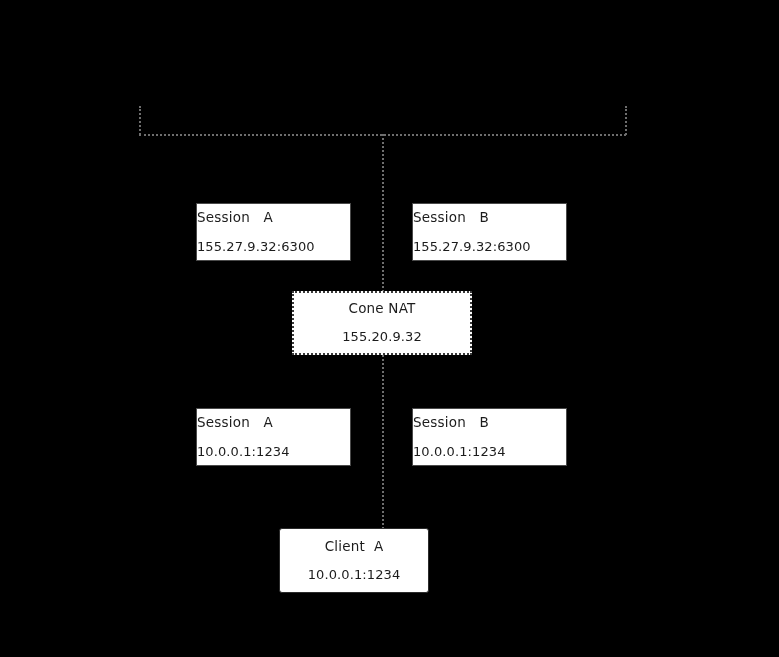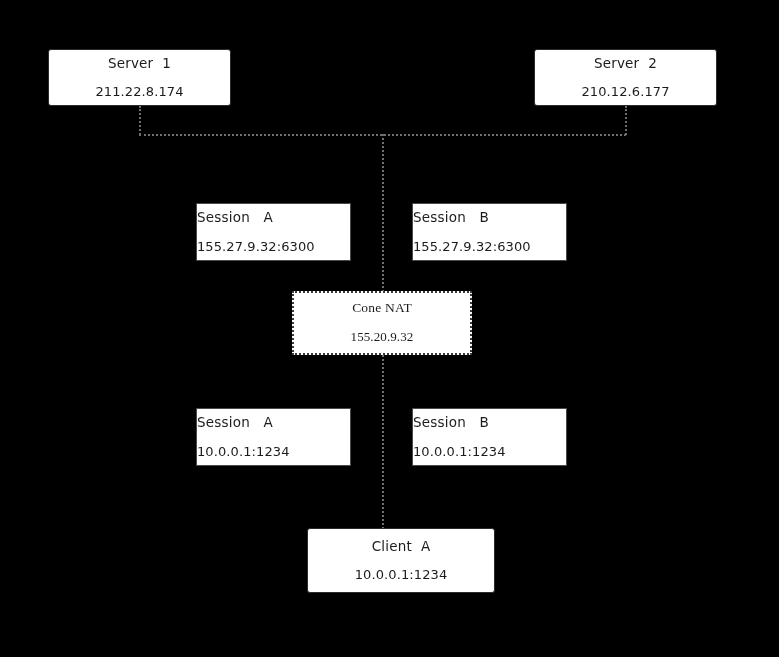--- a/index.html
+++ b/index.html
@@ -91,53 +91,45 @@
 <body>
 
 <div id="diagram-canvas">
 
   <div class="conn v" style="left:139px; top:106px; height:29px;"></div>
   <div class="conn v" style="left:625px; top:106px; height:29px;"></div>
   <div class="conn h" style="left:139px; top:134px; width:487px;"></div>
   <div class="conn v" style="left:382px; top:134px; height:158px;"></div>
   <div class="conn v" style="left:382px; top:355px; height:174px;"></div>
 
-  <div class="node solid" style="left:48px; top:49px; width:183px; height:57px;">
-    <div class="title">Server  1</div>
-    <div class="addr">211.22.8.174</div>
-  </div>
 
-  <div class="node solid" style="left:534px; top:49px; width:183px; height:57px;">
-    <div class="title">Server  2</div>
-    <div class="addr">210.12.6.177</div>
-  </div>
 
   <div class="node session" style="left:196px; top:203px; width:155px; height:58px;">
     <div class="title">Session   A</div>
     <div class="addr">155.27.9.32:6300</div>
   </div>
 
   <div class="node session" style="left:412px; top:203px; width:155px; height:58px;">
     <div class="title">Session   B</div>
     <div class="addr">155.27.9.32:6300</div>
   </div>
 
-  <div class="node dotted" style="left:292px; top:291px; width:180px; height:64px;font-family:Liberation Serif, serif;">
+  <div class="node dotted" style="left:292px; top:291px; width:180px; height:64px;">
     <div class="title">Cone NAT</div>
     <div class="addr">155.20.9.32</div>
   </div>
 
   <div class="node session" style="left:196px; top:408px; width:155px; height:58px;">
     <div class="title">Session   A</div>
     <div class="addr">10.0.0.1:1234</div>
   </div>
 
   <div class="node session" style="left:412px; top:408px; width:155px; height:58px;">
     <div class="title">Session   B</div>
     <div class="addr">10.0.0.1:1234</div>
   </div>
 
-  <div class="node solid" style="left:307px; top:528px; width:188px; height:65px;">
+  <div class="node solid" style="left:279px; top:528px; width:150px; height:65px;">
     <div class="title">Client  A</div>
     <div class="addr">10.0.0.1:1234</div>
   </div>
 
 </div>
 
 </body></html>

